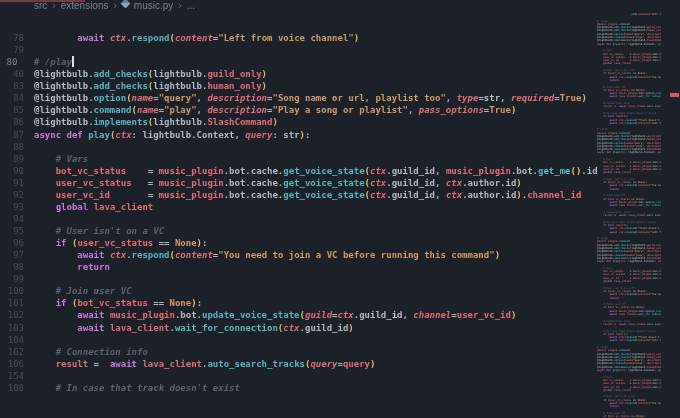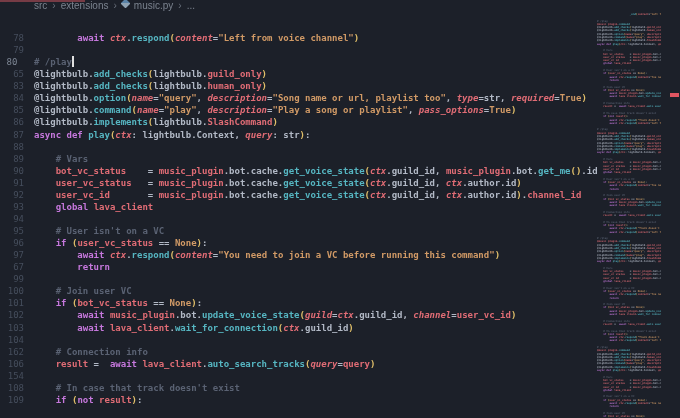--- a/index.html
+++ b/index.html
@@ -16,21 +16,21 @@
   .tab-indicator{position:absolute;top:0;left:0;width:85px;height:2px;z-index:6;
                  background:var(--tab-indicator,#a84a55);opacity:.65;}
   
   .code{position:absolute;top:32px;left:0;width:597px;height:404px;overflow:hidden;
         font-size:9px;font-weight:bold;line-height:12.07px;}
   .line{display:flex;height:12.07px;white-space:pre;}
   .ln{width:24px;flex:0 0 24px;text-align:right;color:var(--gutter-fg,#454d5c);
       font-weight:normal;}
   .ln-active{color:var(--gutter-active-fg,#7d8694);text-align:center;}
   .lc{padding-left:10px;white-space:pre;color:var(--default,#b2b9c6);}
-  .tc-c{color:var(--comment,#5a6273);}
+  .tc-c{color:var(--comment,#5a6273);font-style:italic;}
   .tc-k{color:var(--keyword,#c678dd);}
   .tc-f{color:var(--function,#56b6c2);}
   .tc-s{color:var(--string,#d19a66);}
   .tc-n{color:var(--constant,#d19a66);}
   .tc-v{color:var(--variable,#e06c75);}
   .tc-p{color:var(--parameter,#e06c75);font-style:italic;}
   .tc-w{color:var(--default,#b2b9c6);}
   .tc-b{color:var(--bracket,#e2c06a);}
   .cursor{display:inline-block;width:1.5px;height:11px;margin-left:.5px;
           vertical-align:-2px;background:var(--cursor,#e0e0e0);}
@@ -55,48 +55,47 @@
       <span class="bc-sep">›</span>
       <span class="py-icon"></span>
       <span>music.py</span>
       <span class="bc-sep">›</span>
       <span>...</span>
     </div>
   <div class="code">
       <div class="line"><span class="ln">78</span><span class="lc"><span class="tc-w">        </span><span class="tc-k">await </span><span class="tc-p">ctx</span><span class="tc-w">.</span><span class="tc-f">respond</span><span class="tc-b">(</span><span class="tc-p">content</span><span class="tc-w">=</span><span class="tc-s">"Left from voice channel"</span><span class="tc-b">)</span></span></div>
       <div class="line"><span class="ln">79</span><span class="lc"></span></div>
       <div class="line"><span class="ln ln-active">80</span><span class="lc"><span class="tc-c"># /play</span><span class="cursor"></span></span></div>
-      <div class="line"><span class="ln">65</span><span class="lc"><span class="tc-w">@lightbulb.</span><span class="tc-f">add_checks</span><span class="tc-b">(</span><span class="tc-w">lightbulb.</span><span class="tc-v">guild_only</span><span class="tc-b">)</span></span></div>
+      <div class="line"><span class="ln">40</span><span class="lc"><span class="tc-w">@lightbulb.</span><span class="tc-f">add_checks</span><span class="tc-b">(</span><span class="tc-w">lightbulb.</span><span class="tc-v">guild_only</span><span class="tc-b">)</span></span></div>
       <div class="line"><span class="ln">83</span><span class="lc"><span class="tc-w">@lightbulb.</span><span class="tc-f">add_checks</span><span class="tc-b">(</span><span class="tc-w">lightbulb.</span><span class="tc-v">human_only</span><span class="tc-b">)</span></span></div>
       <div class="line"><span class="ln">84</span><span class="lc"><span class="tc-w">@lightbulb.</span><span class="tc-f">option</span><span class="tc-b">(</span><span class="tc-p">name</span><span class="tc-w">=</span><span class="tc-s">"query"</span><span class="tc-w">, </span><span class="tc-p">description</span><span class="tc-w">=</span><span class="tc-s">"Song name or url, playlist too"</span><span class="tc-w">, </span><span class="tc-p">type</span><span class="tc-w">=str, </span><span class="tc-p">required</span><span class="tc-w">=</span><span class="tc-n">True</span><span class="tc-b">)</span></span></div>
       <div class="line"><span class="ln">85</span><span class="lc"><span class="tc-w">@lightbulb.</span><span class="tc-f">command</span><span class="tc-b">(</span><span class="tc-p">name</span><span class="tc-w">=</span><span class="tc-s">"play"</span><span class="tc-w">, </span><span class="tc-p">description</span><span class="tc-w">=</span><span class="tc-s">"Play a song or playlist"</span><span class="tc-w">, </span><span class="tc-p">pass_options</span><span class="tc-w">=</span><span class="tc-n">True</span><span class="tc-b">)</span></span></div>
       <div class="line"><span class="ln">86</span><span class="lc"><span class="tc-w">@lightbulb.</span><span class="tc-f">implements</span><span class="tc-b">(</span><span class="tc-w">lightbulb.</span><span class="tc-v">SlashCommand</span><span class="tc-b">)</span></span></div>
       <div class="line"><span class="ln">87</span><span class="lc"><span class="tc-k">async def </span><span class="tc-f">play</span><span class="tc-b">(</span><span class="tc-p">ctx</span><span class="tc-w">: lightbulb.Context, </span><span class="tc-p">query</span><span class="tc-w">: str</span><span class="tc-b">)</span><span class="tc-w">:</span></span></div>
       <div class="line"><span class="ln">88</span><span class="lc"></span></div>
       <div class="line"><span class="ln">89</span><span class="lc"><span class="tc-w">    </span><span class="tc-c"># Vars</span></span></div>
       <div class="line"><span class="ln">90</span><span class="lc"><span class="tc-w">    </span><span class="tc-v">bot_vc_status</span><span class="tc-w">    = </span><span class="tc-v">music_plugin</span><span class="tc-w">.bot.cache.</span><span class="tc-f">get_voice_state</span><span class="tc-b">(</span><span class="tc-p">ctx</span><span class="tc-w">.guild_id, </span><span class="tc-v">music_plugin</span><span class="tc-w">.bot.</span><span class="tc-f">get_me</span><span class="tc-b">()</span><span class="tc-w">.id</span></span></div>
       <div class="line"><span class="ln">91</span><span class="lc"><span class="tc-w">    </span><span class="tc-v">user_vc_status</span><span class="tc-w">   = </span><span class="tc-v">music_plugin</span><span class="tc-w">.bot.cache.</span><span class="tc-f">get_voice_state</span><span class="tc-b">(</span><span class="tc-p">ctx</span><span class="tc-w">.guild_id, </span><span class="tc-p">ctx</span><span class="tc-w">.author.id</span><span class="tc-b">)</span></span></div>
       <div class="line"><span class="ln">92</span><span class="lc"><span class="tc-w">    </span><span class="tc-v">user_vc_id</span><span class="tc-w">       = </span><span class="tc-v">music_plugin</span><span class="tc-w">.bot.cache.</span><span class="tc-f">get_voice_state</span><span class="tc-b">(</span><span class="tc-p">ctx</span><span class="tc-w">.guild_id, </span><span class="tc-p">ctx</span><span class="tc-w">.author.id</span><span class="tc-b">)</span><span class="tc-w">.</span><span class="tc-v">channel_id</span></span></div>
       <div class="line"><span class="ln">93</span><span class="lc"><span class="tc-w">    </span><span class="tc-k">global </span><span class="tc-v">lava_client</span></span></div>
       <div class="line"><span class="ln">94</span><span class="lc"></span></div>
       <div class="line"><span class="ln">95</span><span class="lc"><span class="tc-w">    </span><span class="tc-c"># User isn't on a VC</span></span></div>
       <div class="line"><span class="ln">96</span><span class="lc"><span class="tc-w">    </span><span class="tc-k">if </span><span class="tc-b">(</span><span class="tc-v">user_vc_status</span><span class="tc-w"> == </span><span class="tc-n">None</span><span class="tc-b">)</span><span class="tc-w">:</span></span></div>
       <div class="line"><span class="ln">97</span><span class="lc"><span class="tc-w">        </span><span class="tc-k">await </span><span class="tc-p">ctx</span><span class="tc-w">.</span><span class="tc-f">respond</span><span class="tc-b">(</span><span class="tc-p">content</span><span class="tc-w">=</span><span class="tc-s">"You need to join a VC before running this command"</span><span class="tc-b">)</span></span></div>
-      <div class="line"><span class="ln">67</span><span class="lc"><span class="tc-w">        </span><span class="tc-k">return</span></span></div>
+      <div class="line"><span class="ln">98</span><span class="lc"><span class="tc-w">        </span><span class="tc-k">return</span></span></div>
       <div class="line"><span class="ln">99</span><span class="lc"></span></div>
       <div class="line"><span class="ln">100</span><span class="lc"><span class="tc-w">    </span><span class="tc-c"># Join user VC</span></span></div>
       <div class="line"><span class="ln">101</span><span class="lc"><span class="tc-w">    </span><span class="tc-k">if </span><span class="tc-b">(</span><span class="tc-v">bot_vc_status</span><span class="tc-w"> == </span><span class="tc-n">None</span><span class="tc-b">)</span><span class="tc-w">:</span></span></div>
       <div class="line"><span class="ln">102</span><span class="lc"><span class="tc-w">        </span><span class="tc-k">await </span><span class="tc-v">music_plugin</span><span class="tc-w">.bot.</span><span class="tc-f">update_voice_state</span><span class="tc-b">(</span><span class="tc-p">guild</span><span class="tc-w">=</span><span class="tc-p">ctx</span><span class="tc-w">.guild_id, </span><span class="tc-p">channel</span><span class="tc-w">=</span><span class="tc-v">user_vc_id</span><span class="tc-b">)</span></span></div>
       <div class="line"><span class="ln">103</span><span class="lc"><span class="tc-w">        </span><span class="tc-k">await </span><span class="tc-v">lava_client</span><span class="tc-w">.</span><span class="tc-f">wait_for_connection</span><span class="tc-b">(</span><span class="tc-p">ctx</span><span class="tc-w">.guild_id</span><span class="tc-b">)</span></span></div>
       <div class="line"><span class="ln">104</span><span class="lc"></span></div>
       <div class="line"><span class="ln">162</span><span class="lc"><span class="tc-w">    </span><span class="tc-c"># Connection info</span></span></div>
       <div class="line"><span class="ln">106</span><span class="lc"><span class="tc-w">    </span><span class="tc-v">result</span><span class="tc-w"> =  </span><span class="tc-k">await </span><span class="tc-v">lava_client</span><span class="tc-w">.</span><span class="tc-f">auto_search_tracks</span><span class="tc-b">(</span><span class="tc-p">query</span><span class="tc-w">=</span><span class="tc-v">query</span><span class="tc-b">)</span></span></div>
       <div class="line"><span class="ln">154</span><span class="lc"></span></div>
       <div class="line"><span class="ln">108</span><span class="lc"><span class="tc-w">    </span><span class="tc-c"># In case that track doesn't exist</span></span></div>
-      <div class="line"><span class="ln">109</span><span class="lc"><span class="tc-w">    </span><span class="tc-k">if </span><span class="tc-b">(</span><span class="tc-k">not </span><span class="tc-v">result</span><span class="tc-b">)</span><span class="tc-w">:</span></span></div>
     </div>
   <div class="minimap">
       <div class="mline"><span class="tc-w">        </span><span class="tc-k">await </span><span class="tc-p">ctx</span><span class="tc-w">.</span><span class="tc-f">respond</span><span class="tc-b">(</span><span class="tc-p">content</span><span class="tc-w">=</span><span class="tc-s">"Left from voice channel"</span></div>
       <div class="mline"></div>
       <div class="mline"><span class="tc-c"># /play</span></div>
       <div class="mline"><span class="tc-v">@music_plugin</span><span class="tc-w">.</span><span class="tc-f">command</span></div>
       <div class="mline"><span class="tc-w">@lightbulb.</span><span class="tc-f">add_checks</span><span class="tc-b">(</span><span class="tc-w">lightbulb.</span><span class="tc-v">guild_only</span></div>
       <div class="mline"><span class="tc-w">@lightbulb.</span><span class="tc-f">add_checks</span><span class="tc-b">(</span><span class="tc-w">lightbulb.</span><span class="tc-v">human_only</span></div>
       <div class="mline"><span class="tc-w">@lightbulb.</span><span class="tc-f">option</span><span class="tc-b">(</span><span class="tc-p">name</span><span class="tc-w">=</span><span class="tc-s">"query"</span><span class="tc-w">, </span><span class="tc-p">description</span></div>
       <div class="mline"><span class="tc-w">@lightbulb.</span><span class="tc-f">command</span><span class="tc-b">(</span><span class="tc-p">name</span><span class="tc-w">=</span><span class="tc-s">"play"</span><span class="tc-w">, </span><span class="tc-p">description</span></div>

